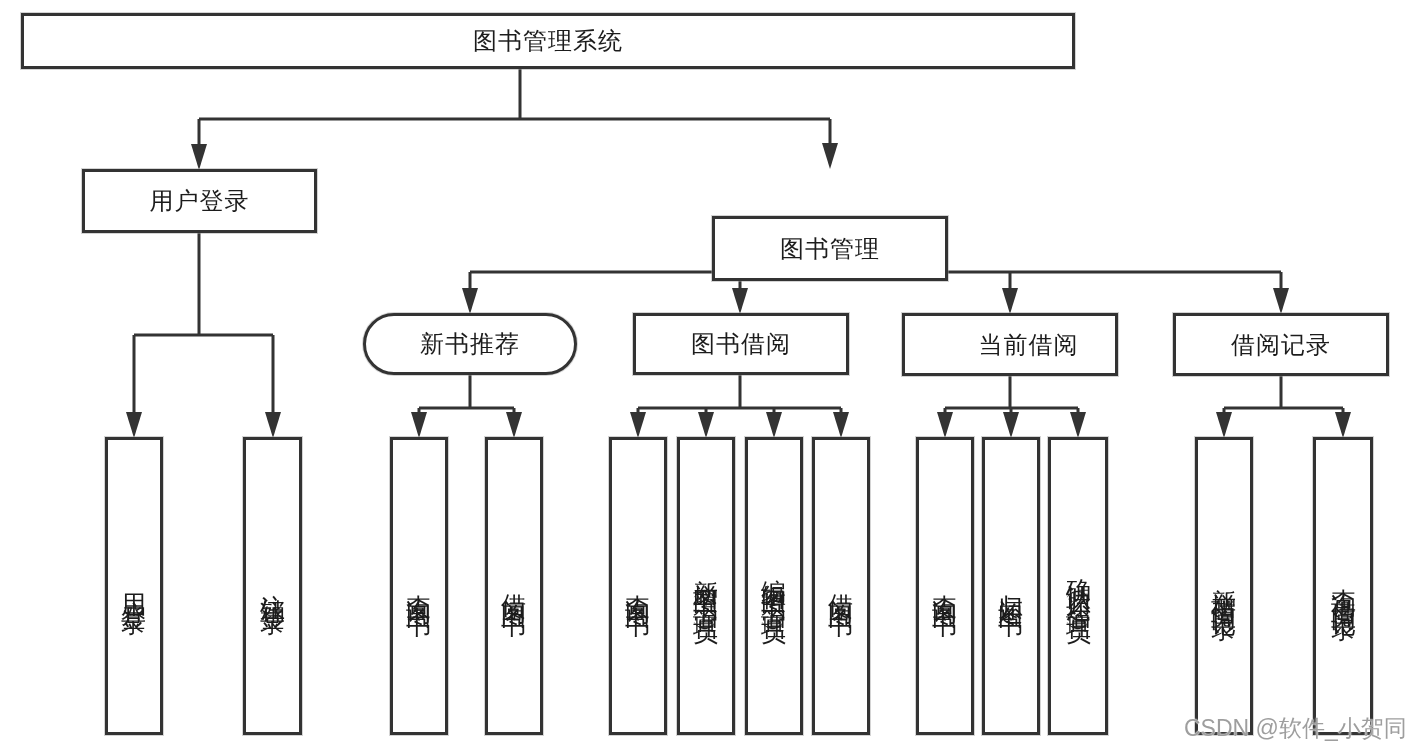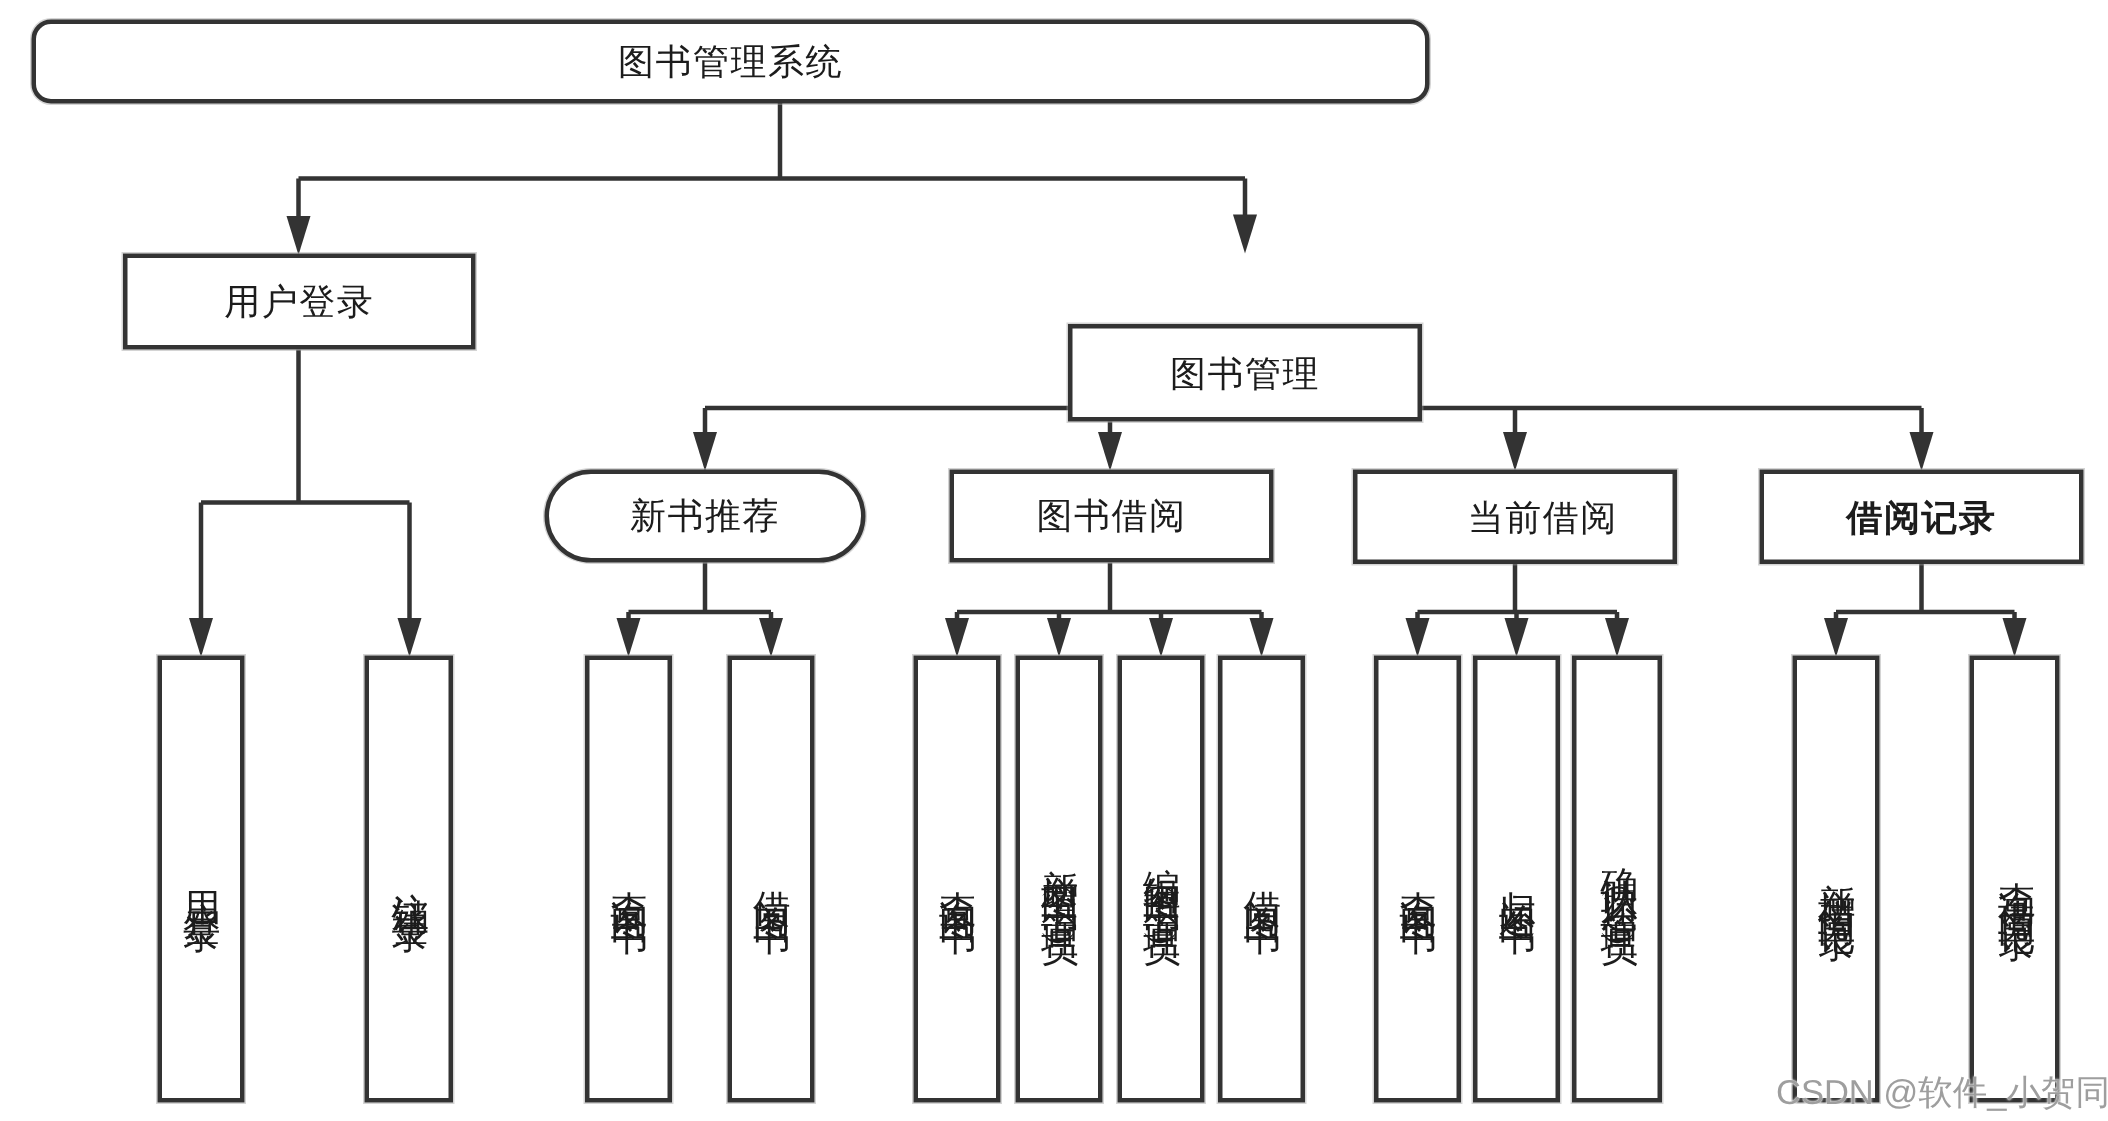--- a/index.html
+++ b/index.html
@@ -78,41 +78,41 @@
       <polygon points="766,412 782,412 774,438"></polygon>
       <polygon points="833,412 849,412 841,438"></polygon>
       <polygon points="937,412 953,412 945,438"></polygon>
       <polygon points="1003,412 1019,412 1011,438"></polygon>
       <polygon points="1070,412 1086,412 1078,438"></polygon>
       <polygon points="1216,412 1232,412 1224,438"></polygon>
       <polygon points="1335,412 1351,412 1343,438"></polygon>
     </g>
   </svg>
 
-  <div class="hbox" style="left:21px;top:13px;width:932px;height:56px;border-radius:13px;">
+  <div class="hbox" style="left:21px;top:13px;width:1054px;height:56px;">
     <span>图书管理系统</span>
   </div>
 
   <div class="hbox" style="left:82px;top:169px;width:235px;height:64px;">
     <span>用户登录</span>
   </div>
   <div class="hbox" style="left:712px;top:168px;width:236px;height:65px;margin-top:48px;">
     <span>图书管理</span>
   </div>
 
   <div class="hbox" style="left:363px;top:313px;width:214px;height:62px;border-radius:31px;">
     <span>新书推荐</span>
   </div>
   <div class="hbox" style="left:633px;top:313px;width:216px;height:62px;text-align:right;">
     <span>图书借阅</span>
   </div>
   <div class="hbox" style="left:902px;top:313px;width:216px;height:63px;padding-left:37px;">
     <span>当前借阅</span>
   </div>
-  <div class="hbox" style="left:1173px;top:313px;width:216px;height:63px;font-weight:bold;">
+  <div class="hbox" style="left:1173px;top:313px;width:216px;height:63px;">
     <span>借阅记录</span>
   </div>
 
   <div class="vbox" style="left:105px;top:437px;width:58px;height:298px;">用户登录</div>
   <div class="vbox" style="left:243px;top:437px;width:59px;height:298px;">注销登录</div>
 
   <div class="vbox" style="left:390px;top:437px;width:58px;height:298px;">查询图书</div>
   <div class="vbox" style="left:485px;top:437px;width:58px;height:298px;">借阅图书</div>
 
   <div class="vbox" style="left:609px;top:437px;width:58px;height:298px;">查询图书</div>

